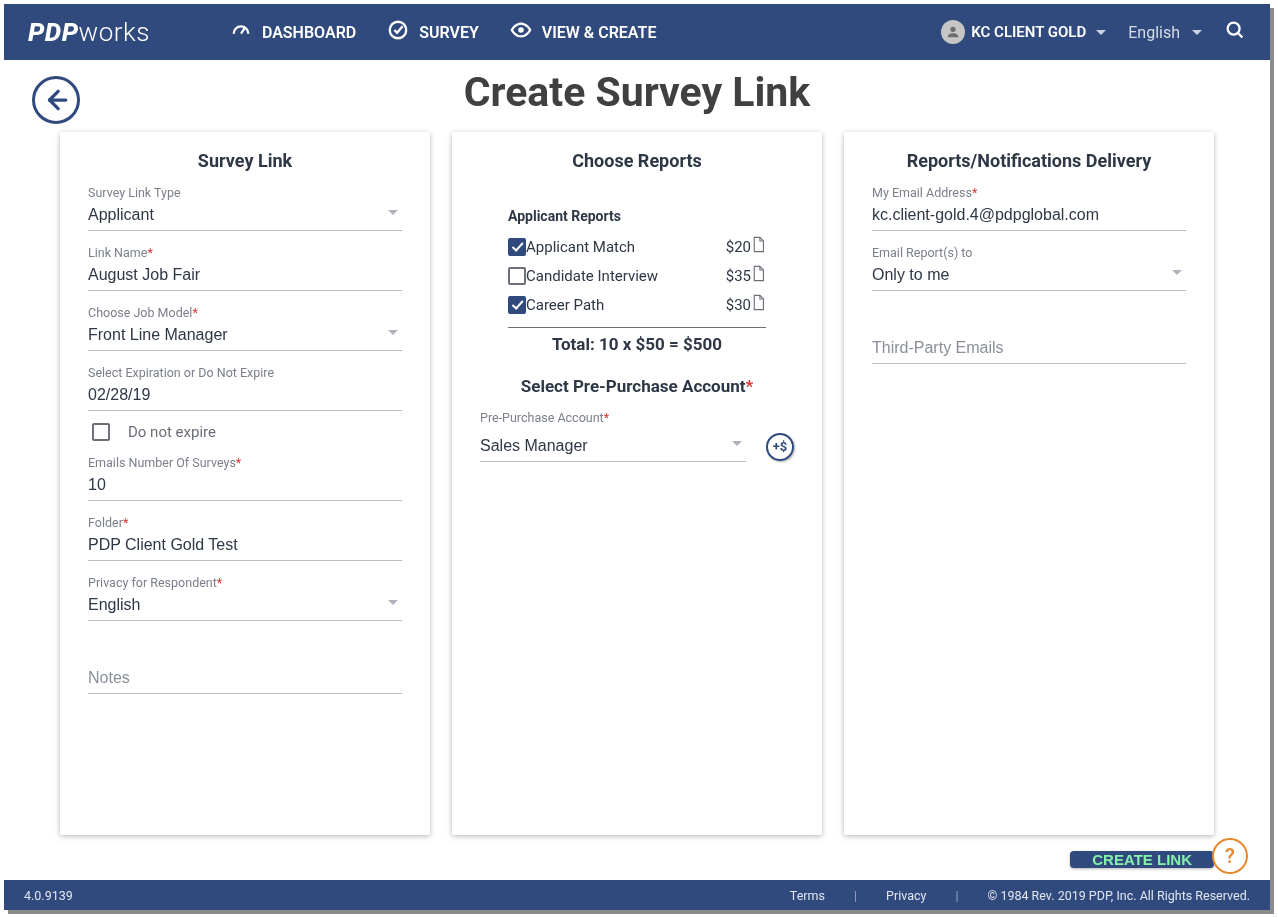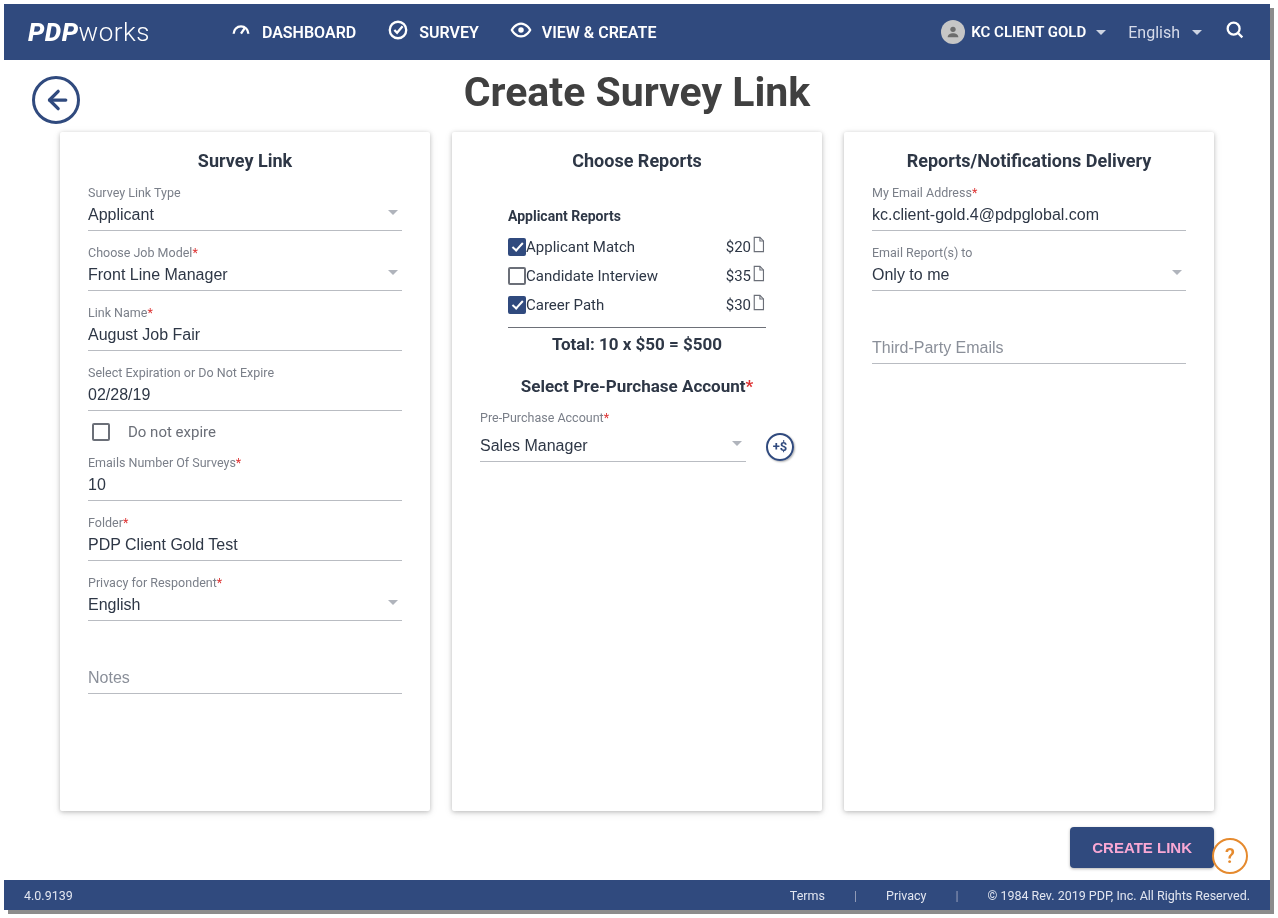--- a/index.html
+++ b/index.html
@@ -100,22 +100,22 @@
   .ppa-row .select-wrap { flex: 1; }
   .add-money {
     width: 28px; height: 28px; border: 2px solid #304a7e; border-radius: 50%;
     display: flex; align-items: center; justify-content: center; font-size: 13px; font-weight: 700;
     color: #304a7e; cursor: pointer; box-shadow: 1px 1px 2px rgba(0,0,0,0.3);
   }
 
   
   .action-bar { display: flex; justify-content: flex-end; padding: 4px 56px 12px 0; }
   .primary-btn {
-    background: #304a7e; color: #f9a8d4; border: none; border-radius: 4px;
-    padding: 12px 22px; font-size: 15px; font-weight: 700; cursor: pointer;
+    background: #304a7e; color: #86efac; border: none; border-radius: 4px;
+    padding: 0 22px; font-size: 15px; font-weight: 700; cursor: pointer;
     box-shadow: 0 1px 3px rgba(0,0,0,0.3);
   }
 
   
   .footer {
     height: 30px; background: #304a7e; color: #e2e6f0; font-size: 12.5px;
     display: flex; align-items: center; padding: 0 20px;
   }
   .footer .flinks { display: flex; gap: 29px; align-items: center;}
   .footer .flinks a { color: #e2e6f0; text-decoration: none; cursor: pointer;}
@@ -209,30 +209,30 @@
 
       <div class="field">
         <div class="flabel">Survey Link Type</div>
         <div class="select-wrap">
           <input class="finput" readonly="" value="Applicant" style="">
           <span class="caret"></span>
         </div>
       </div>
 
       <div class="field">
+        <div class="flabel"><span>Link Name</span><span class="req">*</span></div>
+        <input class="finput" value="August Job Fair" style="">
+      </div>
+
+      <div class="field">
         <div class="flabel"><span>Choose Job Model</span><span class="req">*</span></div>
         <div class="select-wrap">
           <input class="finput" readonly="" value="Front Line Manager" style="">
           <span class="caret"></span>
         </div>
-      </div>
-
-      <div class="field">
-        <div class="flabel"><span>Link Name</span><span class="req">*</span></div>
-        <input class="finput" value="August Job Fair" style="">
       </div>
 
       <div class="field">
         <div class="flabel">Select Expiration or Do Not Expire</div>
         <input class="finput" value="02/28/19" style="">
       </div>
       <div class="checkbox-row">
         <span class="cb"></span>
         <span class="cb-label">Do not expire</span>
       </div>

